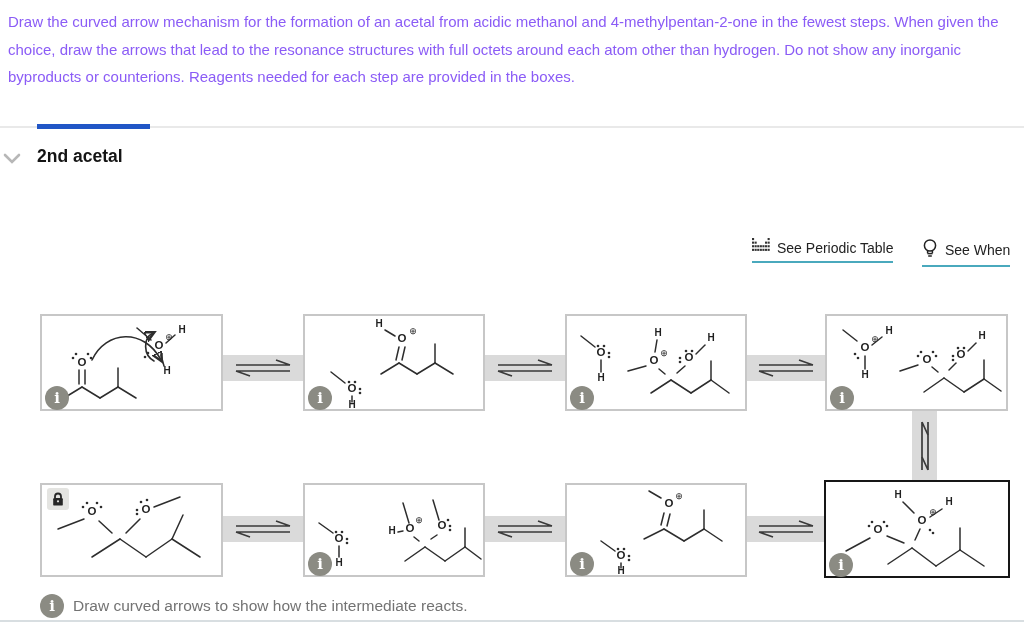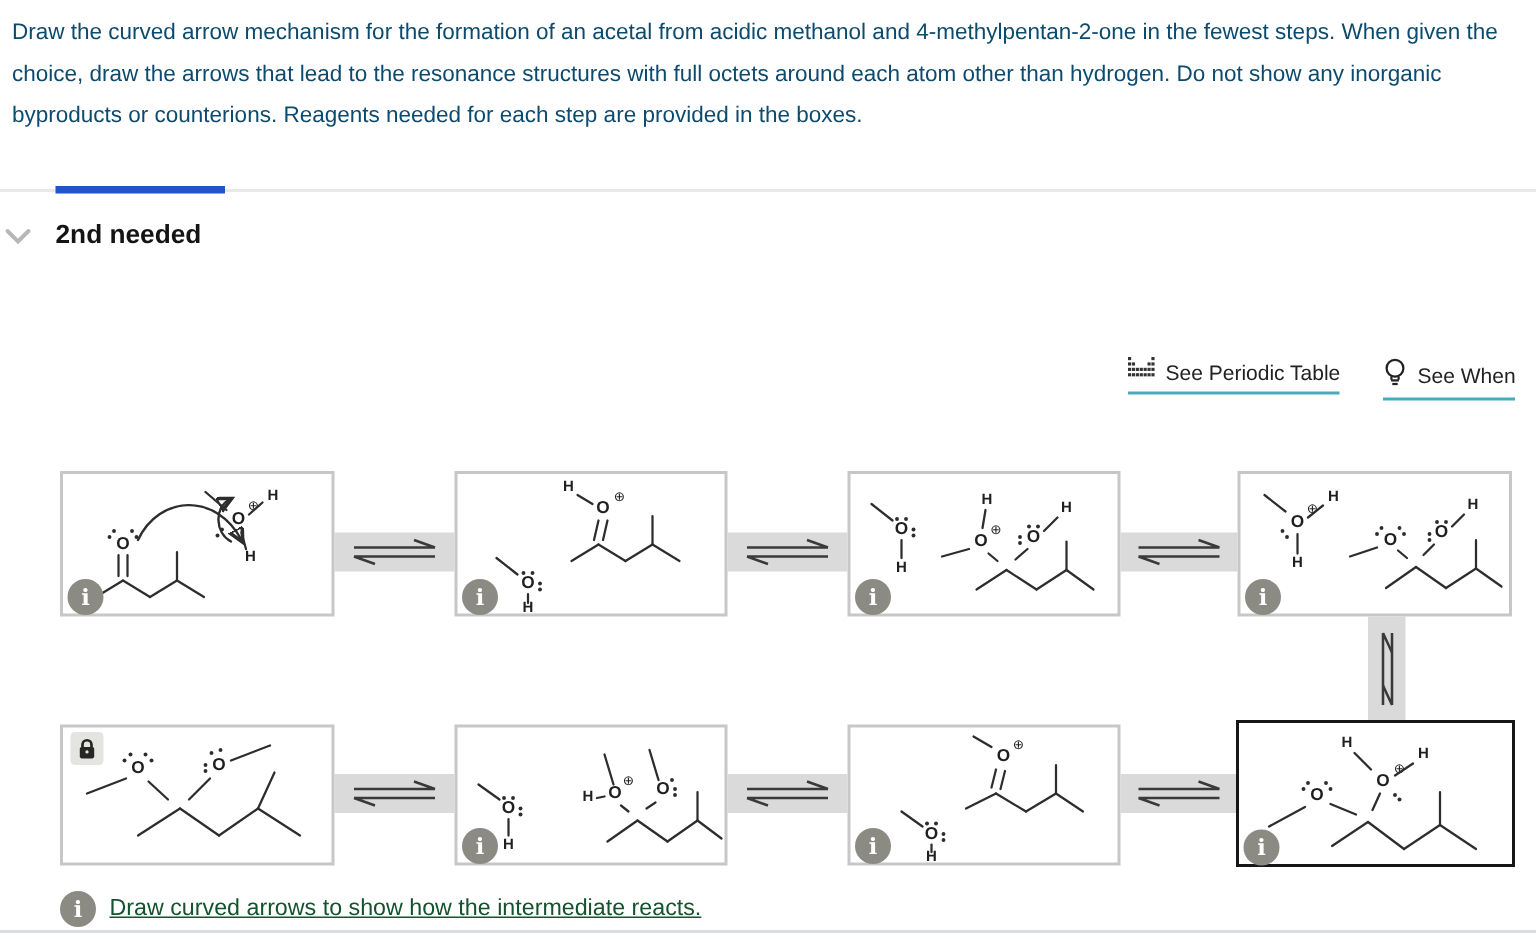--- a/index.html
+++ b/index.html
@@ -3,21 +3,21 @@
 <meta charset="utf-8">
 <style>
   * { box-sizing: border-box; }
   html,body { margin:0; padding:0; }
   body {
     width:1024px; height:626px; position:relative; overflow:hidden;
     background:#ffffff; font-family:"Liberation Sans", sans-serif; color:#111;
   }
   .instructions {
     position:absolute; left:8px; top:8px; width:1012px;
-    font-size:15px; line-height:27.5px; color:#0c4a6e;
+    font-size:15px; line-height:27.5px; color:#8b5cf6;
   }
   .divider-top { position:absolute; left:0; top:126px; width:1024px; height:2px; background:#e9e9e9; }
   .blue-bar { position:absolute; left:37px; top:124px; width:113px; height:5px; background:#2156c6; }
   .chevron { position:absolute; left:2px; top:151px; }
   .attempt-title { position:absolute; left:37px; top:146px; font-size:17.5px; font-weight:bold; color:#141414; }
 
   .res-link {
     position:absolute; top:238px; display:flex; align-items:center; gap:7px;
     font-size:14px; color:#222; text-decoration:none;
     border-bottom:2px solid #4aa9bd; padding-bottom:4px; cursor:pointer;
@@ -45,37 +45,37 @@
     position:absolute; width:24px; height:24px; border-radius:50%;
     background:#8b8b83; color:#fff; display:flex; align-items:center; justify-content:center;
     font-family:"DejaVu Serif", serif; font-weight:bold; font-size:15px; line-height:1;
   }
   .lock-badge {
     position:absolute; width:22px; height:22px; border-radius:3px; background:#e4e4e1;
     display:flex; align-items:center; justify-content:center;
   }
   .footer-row { position:absolute; left:40px; top:594px; display:flex; align-items:center; gap:9px; }
   .footer-row .info-badge { position:static; flex:0 0 auto; }
-  .footer-text { font-size:15.5px; color:#14532d;text-decoration:underline; }
+  .footer-text { font-size:15.5px; color:#737373; }
   .divider-bottom { position:absolute; left:0; top:620px; width:1024px; height:2px; background:#d8dee1; }
 </style>
 </head>
 <body>
 
 <div class="instructions">Draw the curved arrow mechanism for the formation of an acetal from acidic methanol and 4-methylpentan-2-one in the fewest steps. When given the choice, draw the arrows that lead to the resonance structures with full octets around each atom other than hydrogen. Do not show any inorganic byproducts or counterions. Reagents needed for each step are provided in the boxes.</div>
 
 <div class="divider-top"></div>
 <div class="blue-bar"></div>
 
 <div class="chevron">
   <svg width="20" height="13" viewBox="0 0 20 13">
       <polyline points="3,3 10,10 17,3" fill="none" stroke="#b7b7b7" stroke-width="2.6" stroke-linecap="round"></polyline>
     </svg>
 </div>
-<div class="attempt-title">2nd needed</div>
+<div class="attempt-title">2nd acetal</div>
 
 <a class="res-link" id="link-periodic">
   <span>
     <svg width="18" height="16" viewBox="0 0 18 16">
       <g fill="#333">
         <rect x="0" y="0" width="2.1" height="2.1"></rect>
           <rect x="15.6" y="0" width="2.1" height="2.1"></rect>
         <rect x="0" y="3.6" width="2.1" height="2.1"></rect>
           <rect x="2.6" y="3.6" width="2.1" height="2.1"></rect>
           <rect x="13" y="3.6" width="2.1" height="2.1"></rect>

